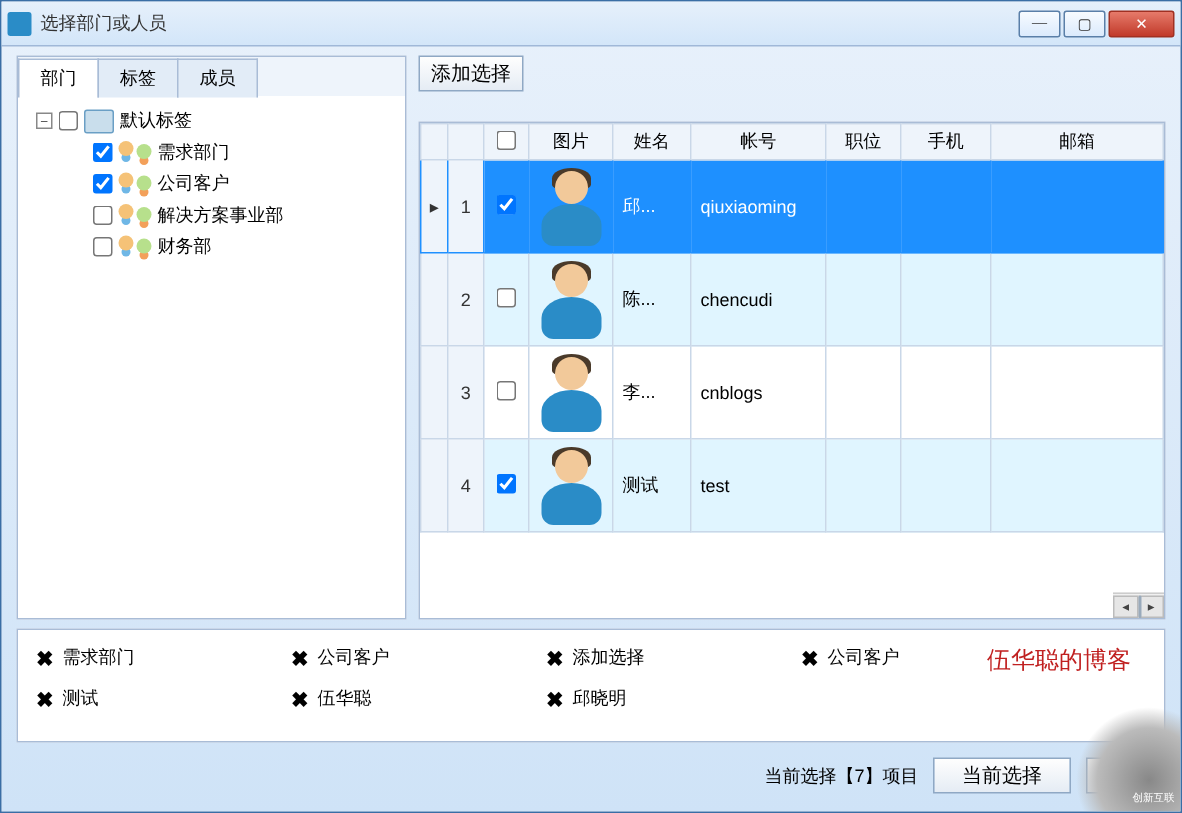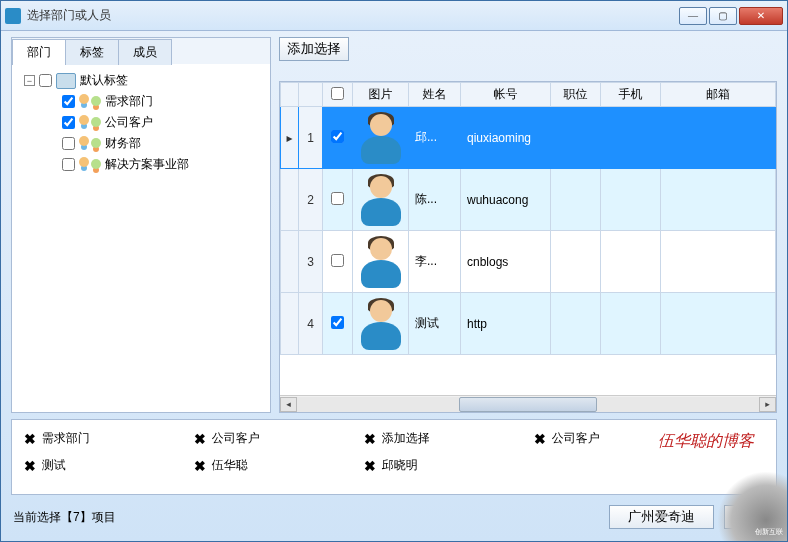--- a/index.html
+++ b/index.html
@@ -22,44 +22,44 @@
 .treechild { padding-left: 38px; }
 .expander { width: 11px; height: 11px; border: 1px solid #888; display: inline-flex; align-items: center; justify-content: center; font-size: 9px; color: #555; background: #fff; cursor: pointer; }
 .cbx { width: 13px; height: 13px; }
 .orgicon { width: 20px; height: 16px; background: #c9deec; border: 1px solid #6a9fc5; border-radius: 2px; position: relative; }
 .grpicon { width: 22px; height: 16px; position: relative; }
 .grpicon::before, .grpicon::after { content:''; position:absolute; border-radius:50%; }
 .grpicon::before { width:10px; height:10px; background:#f5c277; left:0; top:0; box-shadow: 0 6px 0 -2px #6fb7e6; }
 .grpicon::after { width:10px; height:10px; background:#b7e08c; right:0; top:2px; box-shadow: 0 6px 0 -2px #f3a05a; }
 .rightpanel { flex: 1; display: flex; flex-direction: column; gap: 20px; min-width: 0; }
 .addbtn { width: 70px; height: 24px; border: 1px solid #8fa8c4; background: linear-gradient(#fefefe,#e5ecf4); cursor: pointer; }
-.gridwrap { flex: 1; border: 1px solid #a9bcd6; background: #fff; overflow: hidden; display: flex; flex-direction: column; }
+.gridwrap { flex: 1; border: 1px solid #a9bcd6; background: #fff; overflow: hidden; display: flex; flex-direction: column; align-items: flex-end; }
 .gridtable { width: 100%; border-collapse: collapse; }
 .gridtable th, .gridtable td { border: 1px solid #c9d7e8; padding: 2px 4px; text-align: left; font-weight: normal; height: 24px; }
 .gridtable th { background: #eef4fb; text-align: center; }
 .gridtable td { height: 62px; text-align: center; }
 .gridtable tr.sel td { background: #1e90ff; color: #fff; border-color: #1e90ff; }
 .gridtable tr.alt td { background: #e0f5ff; }
 .rowhdr { width: 18px; background: #eef4fb !important; color: #333 !important; }
 .numcol { width: 24px; background: #eef4fb !important; color: #333 !important; }
 .avatar { width: 44px; height: 52px; margin: 2px auto; position: relative; }
 .avatar .head { width: 22px; height: 22px; border-radius: 50%; background: #f2c99a; position: absolute; left: 11px; top: 2px; }
 .avatar .hair { width: 26px; height: 14px; border-radius: 50% 50% 20% 20%; background: #4a3a2a; position: absolute; left: 9px; top: 0; }
 .avatar .bodyp { width: 40px; height: 28px; border-radius: 50% 50% 8px 8px; background: #2a8cc7; position: absolute; left: 2px; bottom: 0; }
 .hscroll { height: 17px; background: #f0f0f0; border-top: 1px solid #ccc; display: flex; align-items: center; }
 .hscroll .track { flex:1; height: 15px; background: #e8e8e8; position: relative; }
 .hscroll .thumb { position:absolute; left:35%; width:30%; height:100%; background: linear-gradient(#dfe7f0,#c3d2e4); border:1px solid #9ab; border-radius:2px; cursor: pointer; }
 .hscroll .arr { width:17px; height:15px; background:#e6e6e6; border:1px solid #bbb; display:flex; align-items:center; justify-content:center; font-size:9px; color:#444; cursor:pointer; }
 .selected-box { border: 1px solid #a9bcd6; background: #fff; padding: 10px 12px; position: relative; }
 .selrow { display: flex; gap: 60px; margin-bottom: 10px; }
 .selitem { display: flex; align-items: center; gap: 6px; min-width: 110px; }
 .xicon { font-size: 14px; font-weight: bold; cursor: pointer; }
-.watermark { position: absolute; right: 22px; top: 8px; color: #c02020; font-family: KaiTi, serif; font-size: 16px; font-style: italic; text-align: left; line-height: 1.6; }
+.watermark { position: absolute; right: 22px; top: 8px; color: #c02020; font-family: KaiTi, serif; font-size: 16px; text-align: left; line-height: 1.6; }
 .footer { display: flex; align-items: center; padding: 4px 2px 2px; }
-.status { flex: 1; }
+.status { flex: 1; text-align: right; }
 .fbtn { height: 24px; padding: 0 18px; margin-left: 10px; border: 1px solid #8fa8c4; background: linear-gradient(#fefefe,#e5ecf4); cursor: pointer; }
 .logo-corner { position: absolute; right: 0; bottom: 0; width: 70px; height: 70px; background: radial-gradient(circle at 70% 70%, #888 0%, #bbb 50%, rgba(255,255,255,0) 70%); color: #fff; font-size: 7px; display:flex; align-items:flex-end; justify-content:flex-end; padding:4px; pointer-events:none; }
 .namecell, .acctcell { text-align: left !important; padding-left: 6px !important; }
 </style>
 </head>
 <body>
 
 <div class="window">
   <div class="titlebar">
     <div class="ticon"></div>
@@ -93,26 +93,26 @@
               <span>需求部门</span>
             </div>
             <div class="treenode">
               <input type="checkbox" class="cbx" checked="" style="">
               <span class="grpicon"></span>
               <span>公司客户</span>
             </div>
             <div class="treenode">
               <input type="checkbox" class="cbx" style="">
               <span class="grpicon"></span>
+              <span>解决方案事业部</span>
+            </div>
+            <div class="treenode">
+              <input type="checkbox" class="cbx" style="">
+              <span class="grpicon"></span>
               <span>财务部</span>
-            </div>
-            <div class="treenode">
-              <input type="checkbox" class="cbx" style="">
-              <span class="grpicon"></span>
-              <span>解决方案事业部</span>
             </div>
           </div>
         </div>
       </div>
 
       <div class="rightpanel">
         <button class="addbtn">添加选择</button>
         <div class="gridwrap">
           <table class="gridtable">
             <thead>
@@ -151,21 +151,21 @@
                 <td class="numcol">2</td>
                 <td><input type="checkbox" class="cbx" style=""></td>
                 <td>
                     <div class="avatar">
                       <div class="hair"></div>
                       <div class="head"></div>
                       <div class="bodyp"></div>
                     </div>
                   </td>
                 <td class="namecell">陈...</td>
-                <td class="acctcell">wuhuacong</td>
+                <td class="acctcell">chencudi</td>
                 <td></td>
                 <td></td>
                 <td></td>
               </tr>
               <tr>
                 <td class="rowhdr"></td>
                 <td class="numcol">3</td>
                 <td><input type="checkbox" class="cbx" style=""></td>
                 <td>
                     <div class="avatar">
@@ -185,21 +185,21 @@
                 <td class="numcol">4</td>
                 <td><input type="checkbox" class="cbx" checked="" style=""></td>
                 <td>
                     <div class="avatar">
                       <div class="hair"></div>
                       <div class="head"></div>
                       <div class="bodyp"></div>
                     </div>
                   </td>
                 <td class="namecell">测试</td>
-                <td class="acctcell">http</td>
+                <td class="acctcell">test</td>
                 <td></td>
                 <td></td>
                 <td></td>
               </tr>
             </tbody>
           </table>
           <div style="flex:1"></div>
           <div class="hscroll">
             <div class="arr">◂</div>
             <div class="track">
@@ -246,21 +246,21 @@
       </div>
       <div class="watermark">
         <div>伍华聪的博客</div>
       </div>
     </div>
 
     <div class="footer">
       <div class="status">
         <span>当前选择【</span><span>7</span><span>】项目</span>
       </div>
-      <button class="fbtn">广州爱奇迪</button>
+      <button class="fbtn">当前选择</button>
       <button class="fbtn">清</button>
     </div>
   </div>
 
   <div class="logo-corner">
       <span>创新互联</span>
     </div>
 </div>
 
 </body></html>

